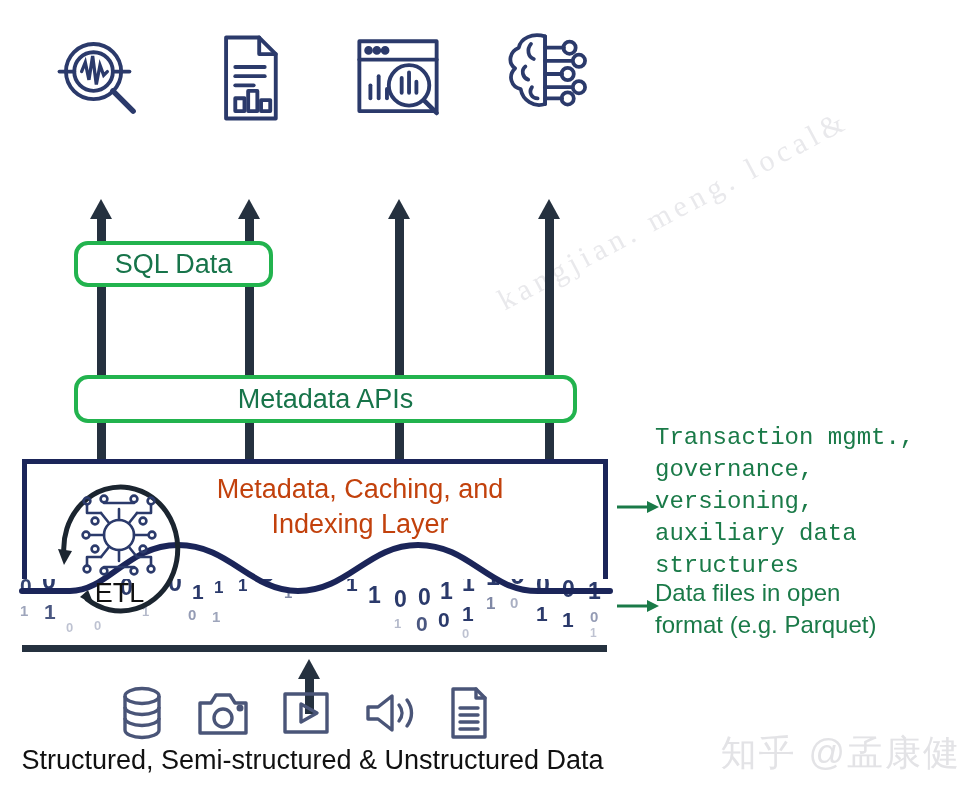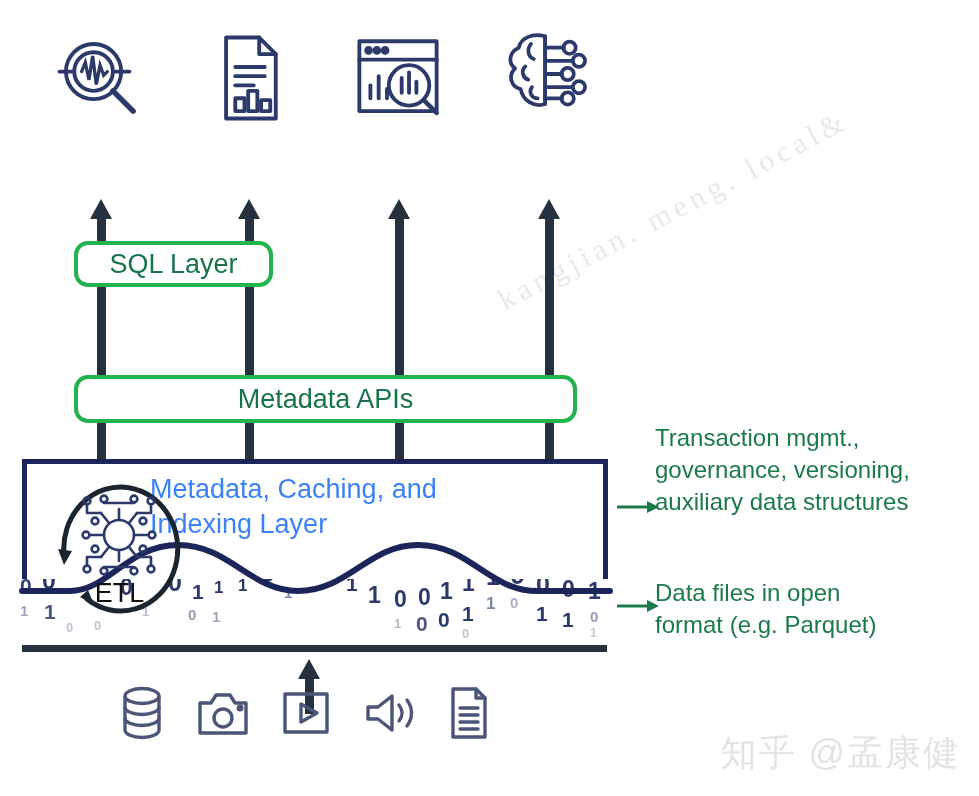--- a/index.html
+++ b/index.html
@@ -75,22 +75,22 @@
     left:22px;top:459px;width:586px;height:120px;
     box-sizing:border-box;
     border:5px solid #1b2559;
     border-bottom:none;
     background:#ffffff;
     z-index:3;
   }
   #metadata-layer-label{
     position:absolute;
     left:150px;top:472px;width:420px;
-    text-align:left;
-    color:#3b82f6;
+    text-align:center;
+    color:#c2410c;
     font-size:27px;line-height:1.28;
     white-space:pre-line;
     z-index:6;
   }
   #lake-wave{position:absolute;left:18px;top:525px;width:596px;height:70px;z-index:5;}
   #binary-field{position:absolute;left:16px;top:560px;width:598px;height:78px;z-index:2;overflow:hidden;}
   .bit{position:absolute;font-family:"Liberation Sans",sans-serif;font-weight:bold;color:#2b3a6b;}
   #lake-floor{position:absolute;left:22px;top:645px;width:585px;height:7px;background:#25313f;z-index:6;}
   #data-lake-label{
     position:absolute;left:215px;top:609px;width:200px;text-align:center;
@@ -214,21 +214,21 @@
 
   <div class="vline" style="left:97px;top:216px;height:250px;"></div>
 
   <div class="vline" style="left:245px;top:216px;height:250px;"></div>
 
   <div class="vline" style="left:395px;top:216px;height:250px;"></div>
 
   <div class="vline" style="left:545px;top:216px;height:250px;"></div>
 
   <div class="apibox" style="left:74px;top:241px;width:199px;height:46px;">
-    <span>SQL Layer</span>
+    <span>SQL Data</span>
   </div>
 
 
   <div class="apibox" style="left:74px;top:375px;width:503px;height:48px;">
     <span>Metadata APIs</span>
   </div>
 
   <div id="lakehouse-box"></div>
 
   <div id="metadata-layer-label">Metadata, Caching, and
@@ -316,21 +316,21 @@
       <circle cx="48" cy="76" r="3.4"></circle>
         <circle cx="96" cy="76" r="3.4"></circle>
     </g>
   </svg>
   <div id="etl-label">ETL</div>
 
   <svg class="annot-arrow" style="left:617px;top:497px;width:42px;" viewBox="0 0 42 20">
     <line x1="0" y1="10" x2="30" y2="10" stroke="#1a7a48" stroke-width="3"></line>
     <polygon points="30,4 42,10 30,16" fill="#1a7a48"></polygon>
   </svg>
-  <div class="annot" style="left:655px;top:422px;width:320px;">Transaction mgmt.,
+  <div class="annot" style="left:655px;top:422px;width:320px;font-family:Liberation Mono, monospace;">Transaction mgmt.,
 governance, versioning,
 auxiliary data structures</div>
 
   <svg class="annot-arrow" style="left:617px;top:596px;width:42px;" viewBox="0 0 42 20">
     <line x1="0" y1="10" x2="30" y2="10" stroke="#1a7a48" stroke-width="3"></line>
     <polygon points="30,4 42,10 30,16" fill="#1a7a48"></polygon>
   </svg>
   <div class="annot" style="left:655px;top:577px;width:320px;">Data files in open
 format (e.g. Parquet)</div>
 
@@ -386,16 +386,17 @@
           <path d="M28 3 V12 H37"></path>
           <line x1="12" y1="22" x2="30" y2="22"></line>
           <line x1="12" y1="29" x2="30" y2="29"></line>
           <line x1="12" y1="36" x2="30" y2="36"></line>
           <line x1="12" y1="43" x2="30" y2="43"></line>
         </g>
       </svg>
     </div>
   </div>
 
+  <div id="source-caption">Structured, Semi-structured &amp; Unstructured Data</div>
 
   <div id="zhihu-watermark">知乎 @孟康健</div>
 
 </div>
 
 </body></html>

